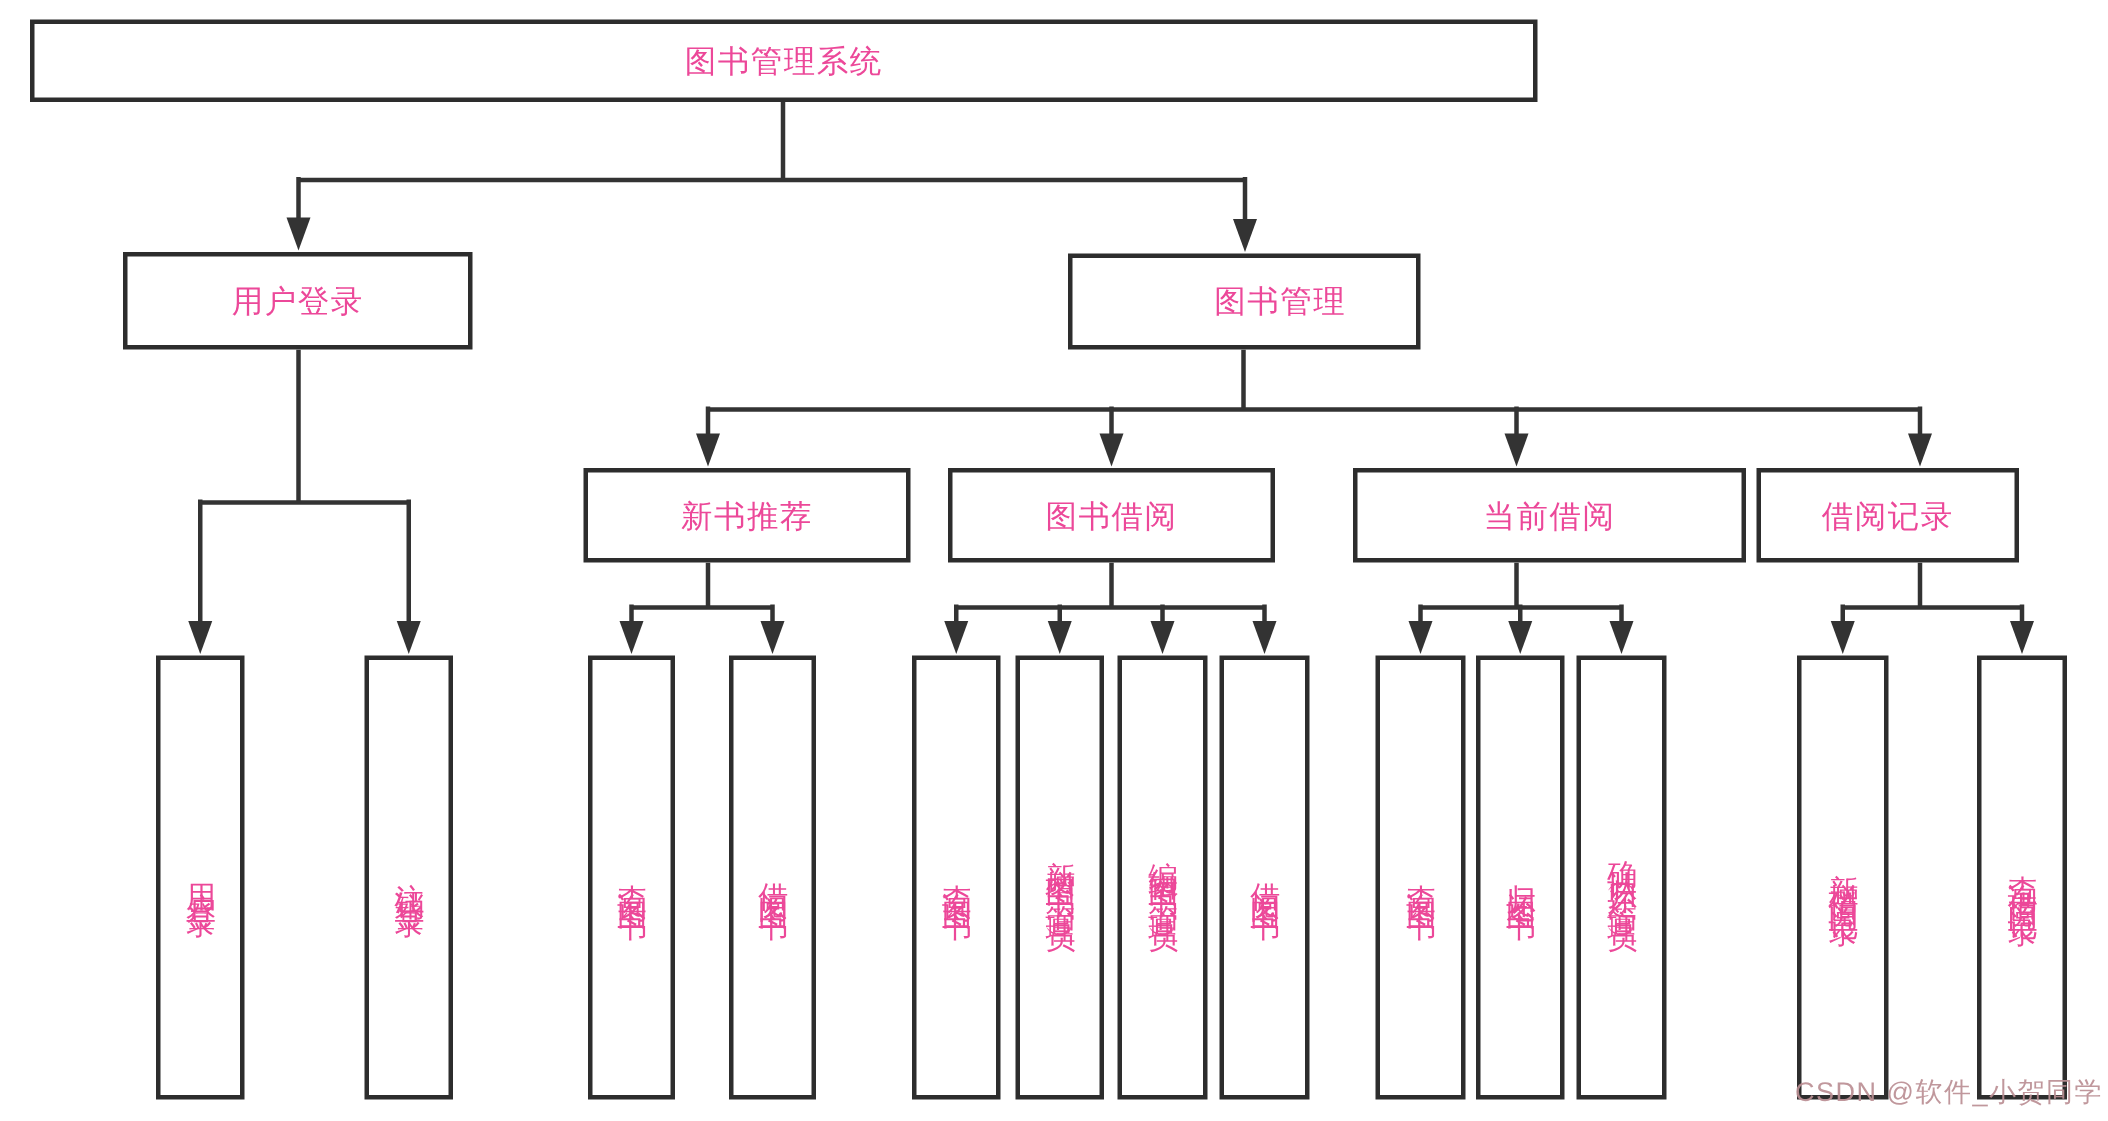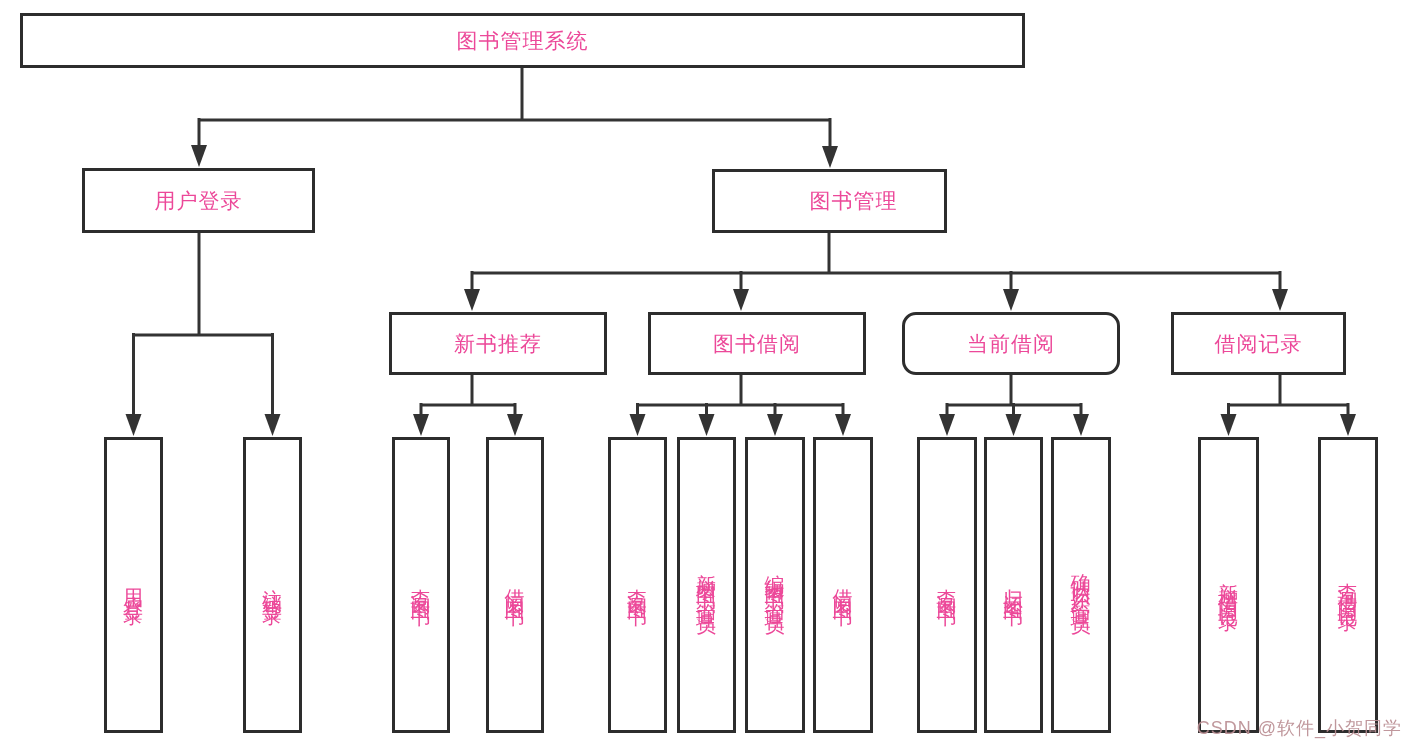--- a/index.html
+++ b/index.html
@@ -45,22 +45,22 @@
     letter-spacing: 6px;
     line-height: 1;
     white-space: nowrap;
   }
   
   .n-root   { left: 20px;  top: 13px;  width: 1005px; height: 55px; }
   .n-login  { left: 82px;  top: 168px; width: 233px;  height: 65px; }
   .n-mgmt   { left: 712px; top: 169px; width: 235px;  height: 64px; padding-left: 48px; }
 
   .n-l3-0 { left: 363px;  top: 312px; width: 218px; height: 63px; margin-left: 26px; }
-  .n-l3-1 { left: 648px;  top: 312px; width: 218px; height: 63px; }
-  .n-l3-2 { left: 902px;  top: 312px; width: 218px; height: 63px; border-radius: 14px; }
+  .n-l3-1 { left: 632px;  top: 312px; width: 218px; height: 63px; }
+  .n-l3-2 { left: 902px;  top: 312px; width: 262px; height: 63px; }
   .n-l3-3 { left: 1171px; top: 312px; width: 175px; height: 63px; }
 
   .leaf { top: 437px; height: 296px; }
   .n-lf-0  { left: 104px;  width: 59px; }
   .n-lf-1  { left: 243px;  width: 59px; }
   .n-lf-2  { left: 392px;  width: 58px; }
   .n-lf-3  { left: 486px;  width: 58px; }
   .n-lf-4  { left: 608px;  width: 59px; }
   .n-lf-5  { left: 677px;  width: 59px; }
   .n-lf-6  { left: 745px;  width: 60px; }

